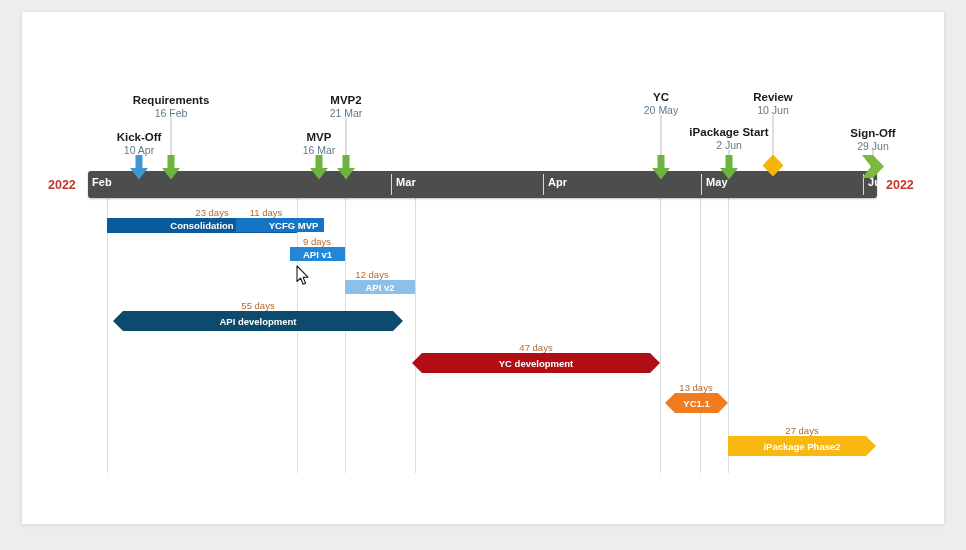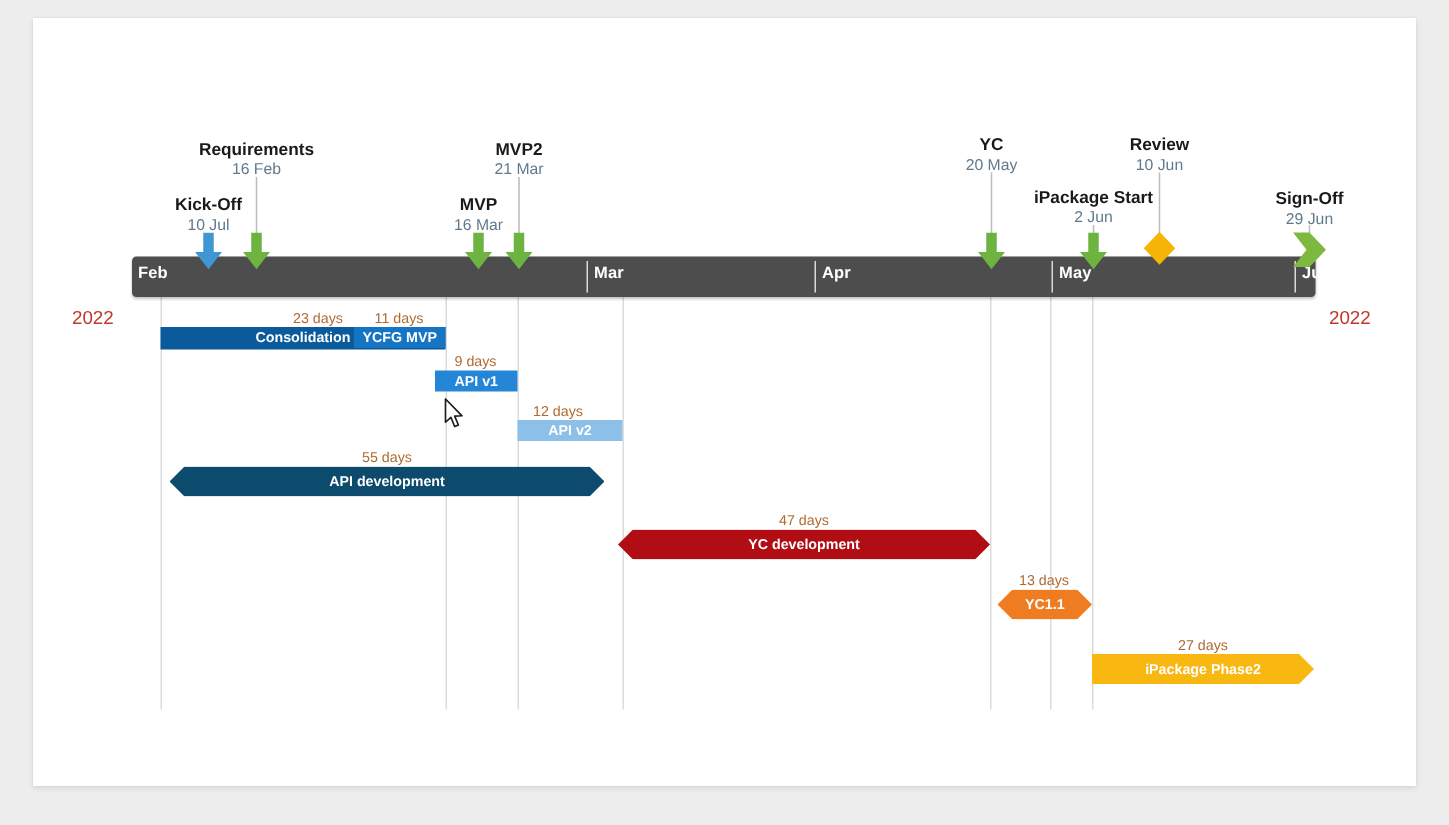--- a/index.html
+++ b/index.html
@@ -57,22 +57,21 @@
     top: 3px;
     width: 1px;
     height: 21px;
     background: #d9d9d9;
   }
   .year-label {
     position: absolute;
     top: 178px;
     color: #c0392b;
     font-size: 12.5px;
-    font-weight: normal;
-    margin-top: 27px;
+    font-weight: bold;
   }
   #year-left  { left: 48px; }
   #year-right { left: 886px; }
   .ms-title {
     position: absolute;
     transform: translateX(-50%);
     color: #1a1a1a;
     font-size: 11.5px;
     font-weight: bold;
     white-space: nowrap;
@@ -158,21 +157,21 @@
         <div class="month-label" style="left: 618px;">May</div>
         <div class="month-label" style="left: 780px;">Jun</div>
         <div class="month-sep" style="left: 303px;"></div>
         <div class="month-sep" style="left: 455px;"></div>
         <div class="month-sep" style="left: 613px;"></div>
         <div class="month-sep" style="left: 775px;"></div>
       </div>
 
     <div id="milestones-layer">
         <div class="ms-title" style="left: 139px; top: 131px;">Kick-Off</div>
-        <div class="ms-date" style="left: 139px; top: 144px;">10 Jul</div>
+        <div class="ms-date" style="left: 139px; top: 144px;">10 Apr</div>
         <div class="ms-stem" style="left: 139px; top: 156px; height: 5px;"></div>
         <div class="ms-marker" style="left: 139px; top: 155px;"><svg width="19" height="25" viewBox="0 0 19 25">
             <path d="M6,0 L13,0 L13,13 L18.5,13 L9.5,24.5 L0.5,13 L6,13 Z" fill="#3e97d1"></path>
           </svg></div>
         <div class="ms-title" style="left: 171px; top: 94px;">Requirements</div>
         <div class="ms-date" style="left: 171px; top: 107px; text-align: center;">16 Feb</div>
         <div class="ms-stem" style="left: 171px; top: 118px; height: 38px;"></div>
         <div class="ms-marker" style="left: 171px; top: 155px;"><svg width="19" height="25" viewBox="0 0 19 25">
             <path d="M6,0 L13,0 L13,13 L18.5,13 L9.5,24.5 L0.5,13 L6,13 Z" fill="#6cb33f"></path>
           </svg></div>
@@ -213,21 +212,21 @@
             <path d="M1,1 L12,1 L23,12.5 L12,24 L1,24 L10,12.5 Z" fill="#7db93f"></path>
           </svg></div>
       </div>
 
     <div id="tasks-layer">
         <div class="task-days" style="left: 212px; top: 207px;">23 days</div>
         <div class="task-bar" style="left: 107px; top: 218px; width: 190px; height: 15px; background: rgb(11, 90, 155);">
           <span>Consolidation</span>
         </div>
         <div class="task-days" style="left: 266px; top: 207px;">11 days</div>
-        <div class="task-bar" style="left: 236px; top: 218px; width: 61px; height: 14px; background: rgb(21, 116, 196);">
+        <div class="task-bar" style="left: 236px; top: 218px; width: 61px; height: 14px; background: rgb(21, 116, 196); padding-left: 27px;">
           <span>YCFG MVP</span>
         </div>
         <div class="task-days" style="left: 317px; top: 236px;">9 days</div>
         <div class="task-bar" style="left: 290px; top: 247px; width: 55px; height: 14px; background: rgb(35, 134, 214);">
           <span>API v1</span>
         </div>
         <div class="task-days" style="left: 372px; top: 269px;">12 days</div>
         <div class="task-bar" style="left: 345px; top: 280px; width: 70px; height: 14px; background: rgb(141, 192, 232);">
           <span>API v2</span>
         </div>

